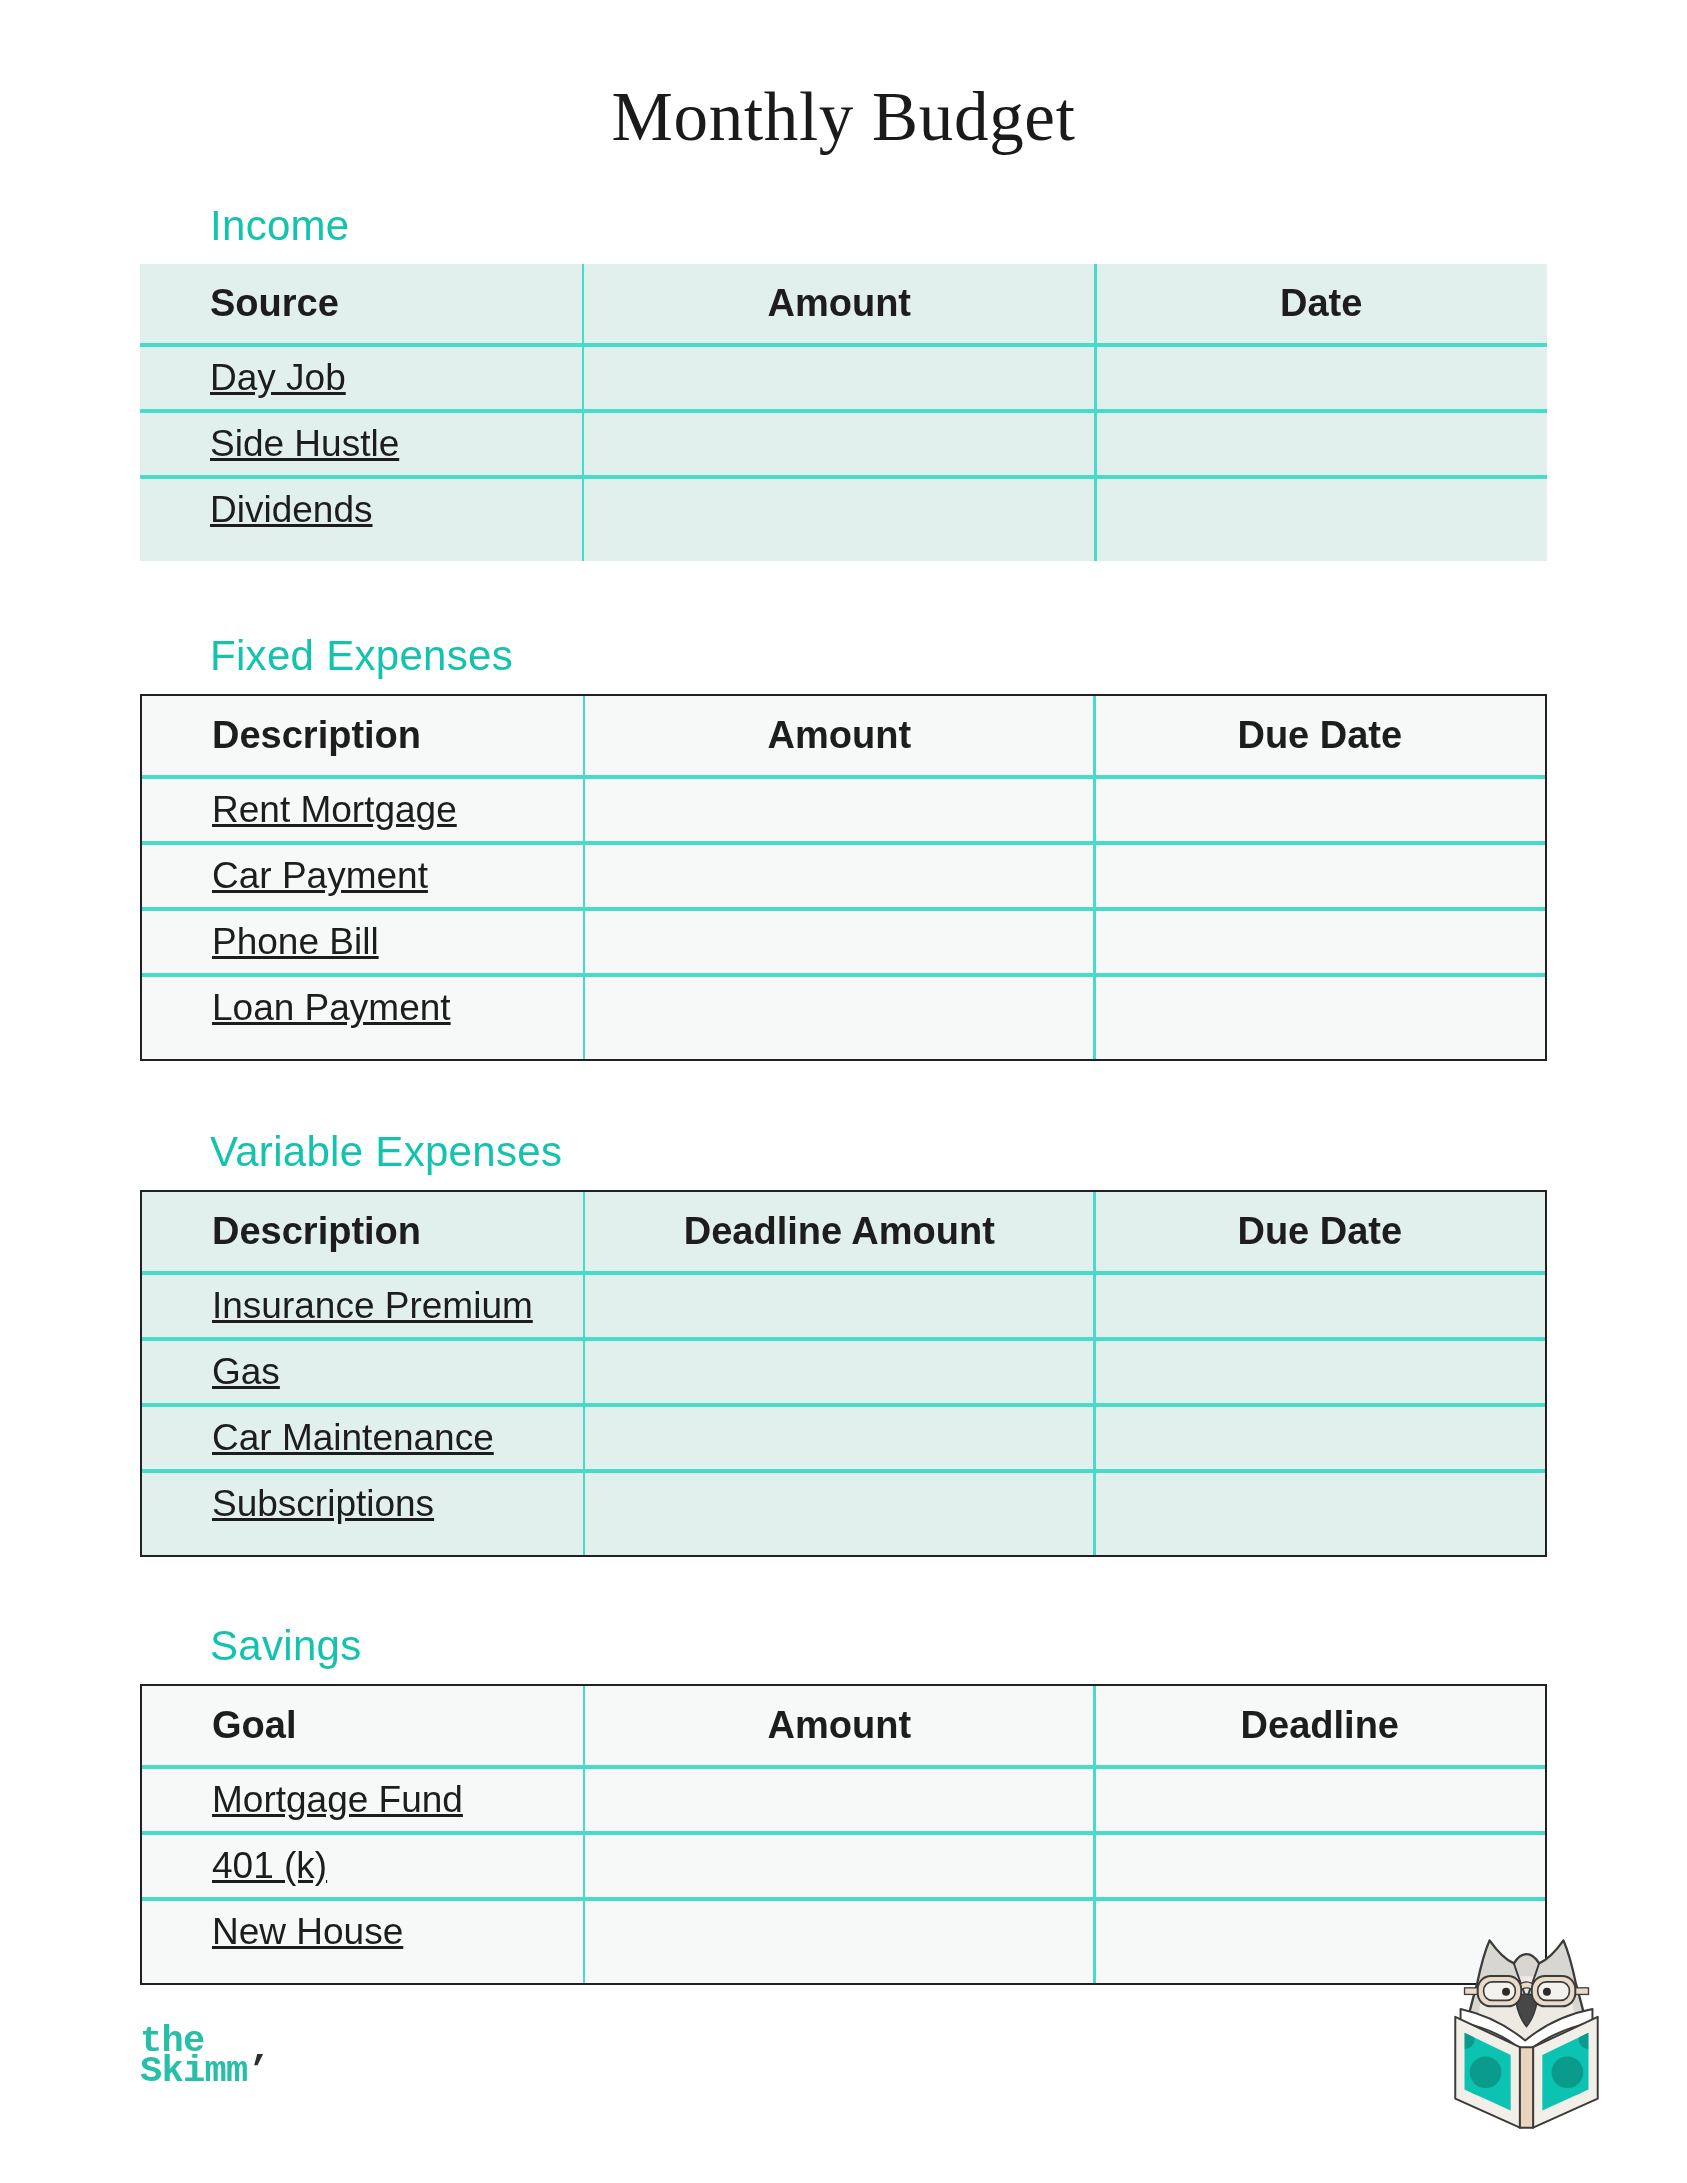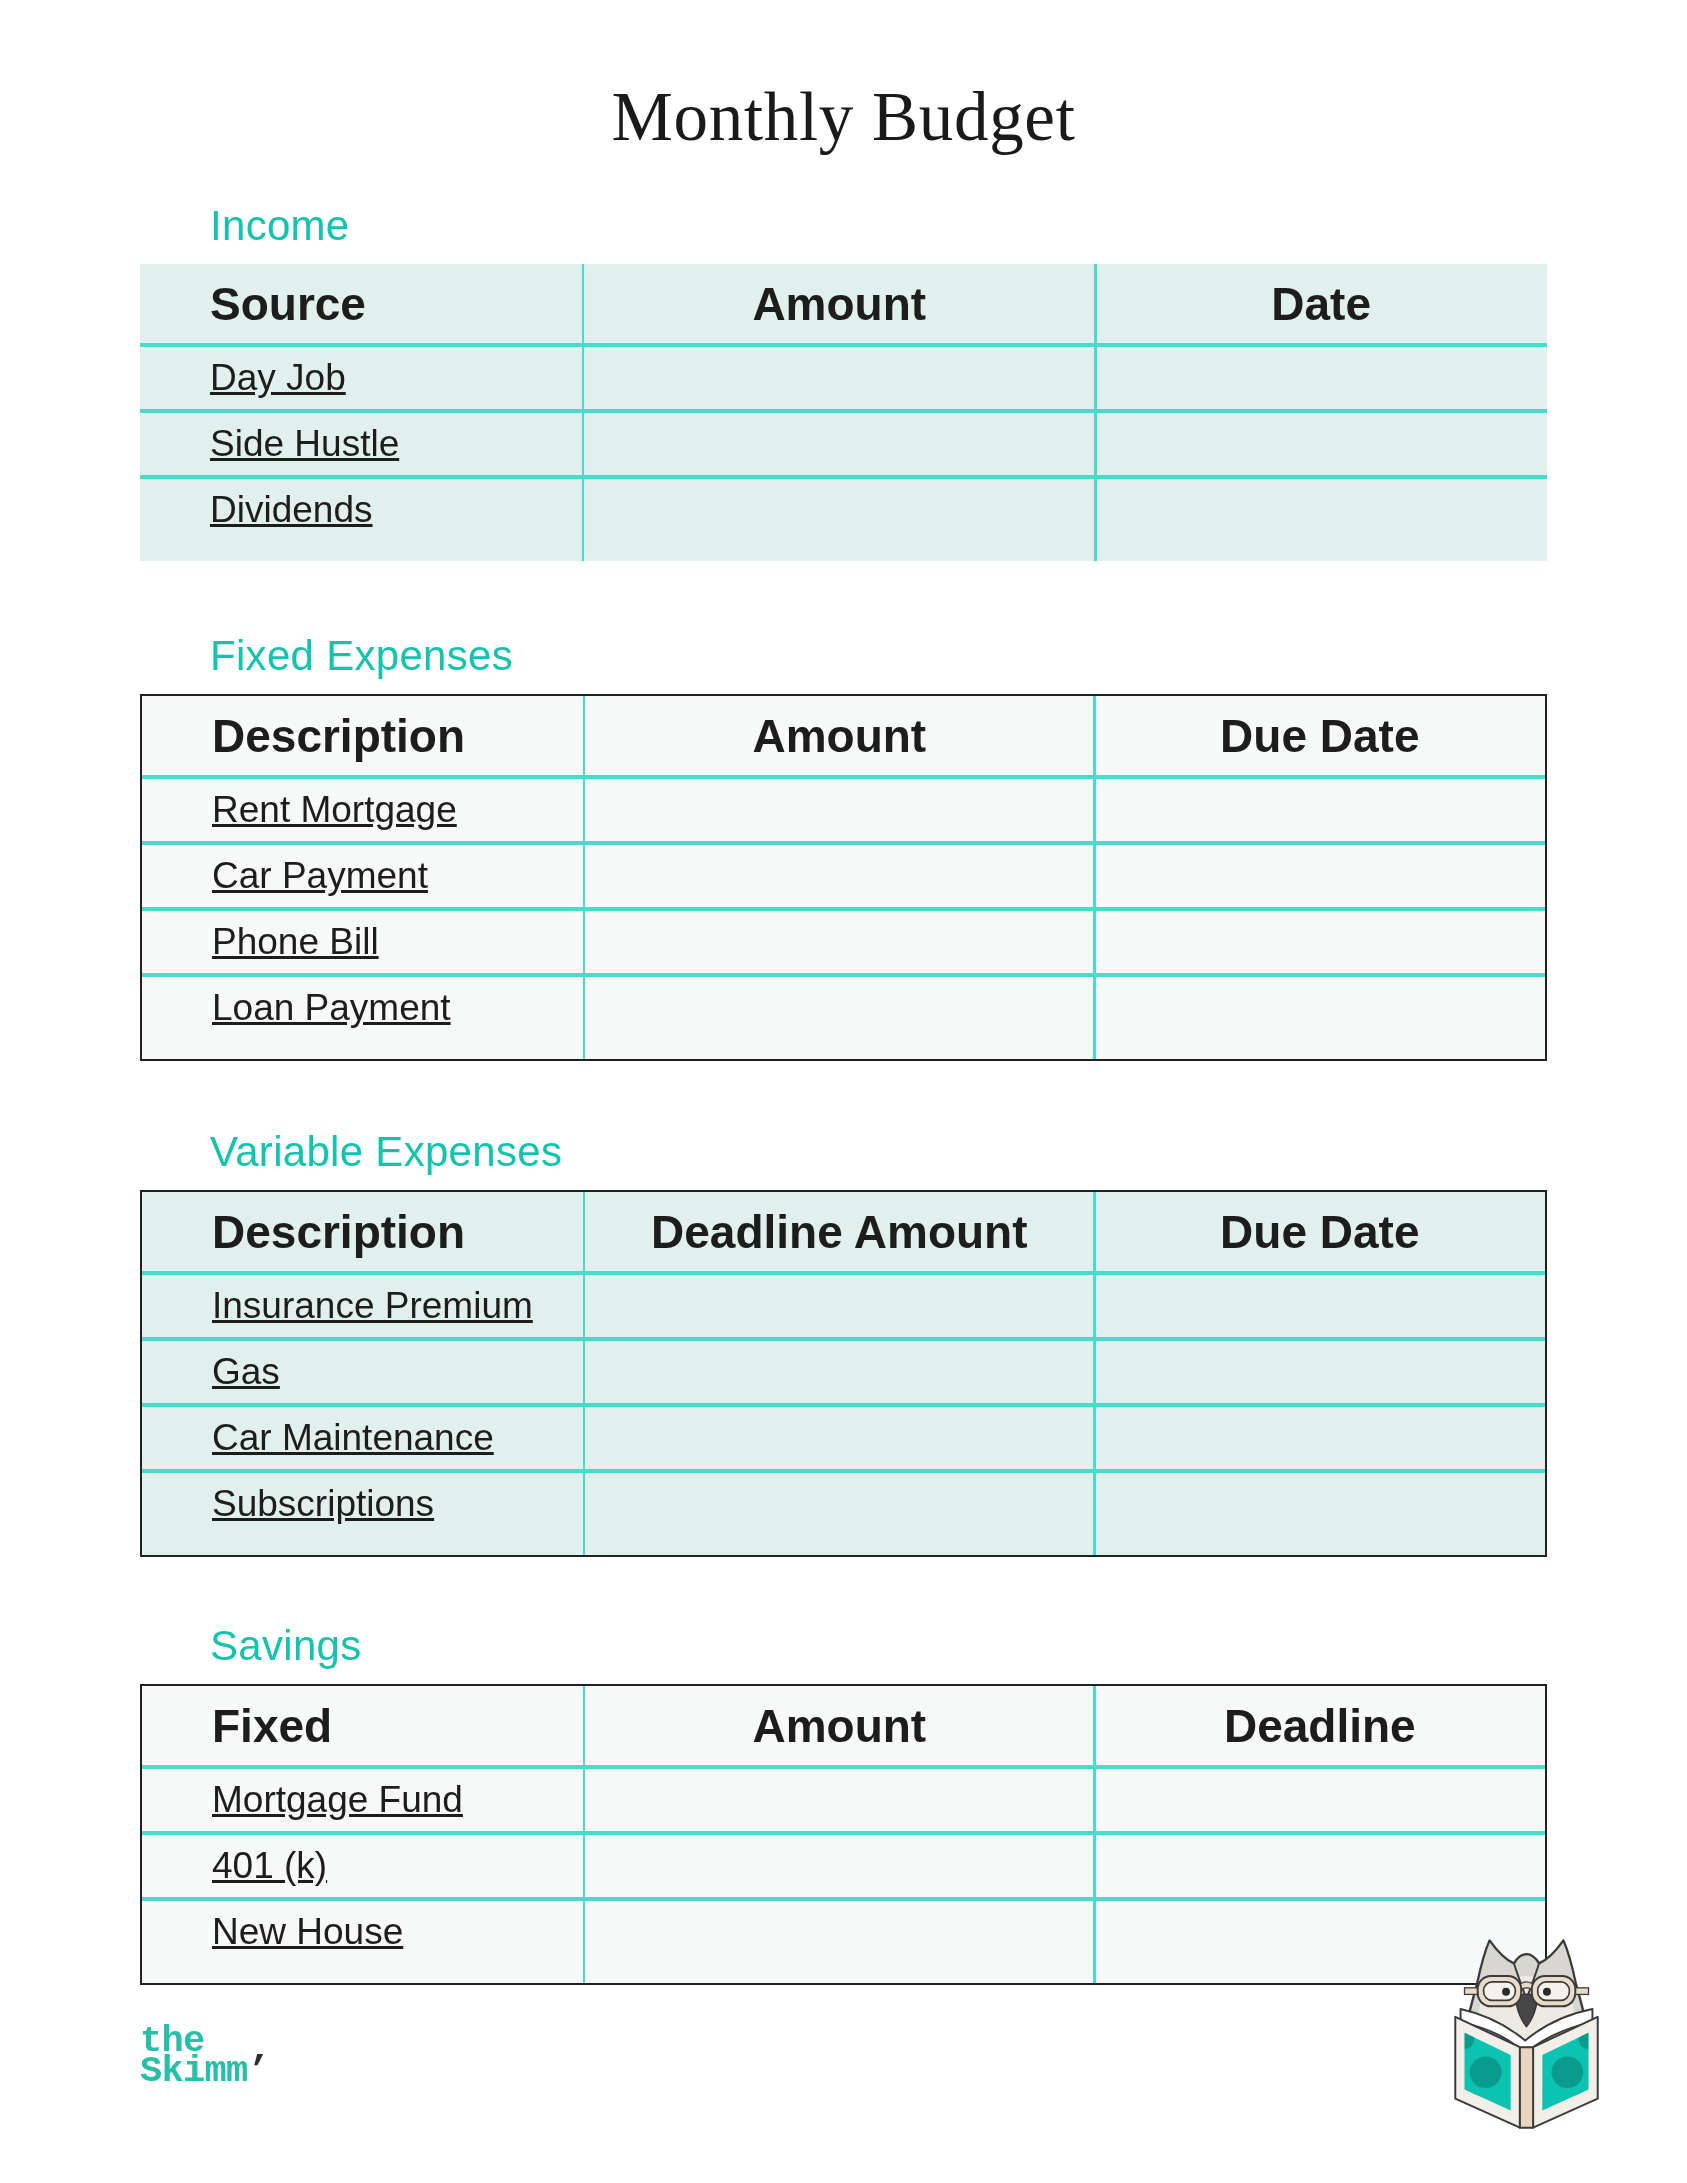--- a/index.html
+++ b/index.html
@@ -37,21 +37,21 @@
   .budget-table.bordered{border:2px solid var(--border-dark);}
   .vline{position:absolute;top:0;bottom:0;width:2.6px;background:var(--line-teal);z-index:1;}
   .vline.v1{left:calc(31.5% - 1.3px);}
   .vline.v2{left:calc(67.9% - 1.3px);}
   .row{
     position:relative;z-index:2;display:grid;
     grid-template-columns:31.5% 36.4% 32.1%;
     box-sizing:border-box;
   }
   .header-row{height:79px;}
-  .header-row .cell{font-weight:bold;font-size:46px;}
+  .header-row .cell{font-weight:bold;font-size:38px;}
   .data-row{height:66px;border-top:4px solid var(--line-teal);font-size:37px;text-decoration:underline;}
   .data-row.last{height:86px;padding-bottom:20px;}
   .cell{display:flex;align-items:center;min-width:0;}
   .cell.c0{justify-content:flex-start;padding-left:70px;}
   .cell.c1,.cell.c2{justify-content:center;}
   .logo{
     position:absolute;left:140px;top:2026px;
     font-family:Liberation Mono, monospace;font-weight:bold;
     font-size:37px;line-height:0.82;letter-spacing:-0.7px;color:var(--logo-teal);
   }
@@ -156,21 +156,21 @@
             <div class="cell c2 empty"></div>
           </div>
         </div>
       </div>
       <div class="section" id="sec-savings">
         <h2 class="heading">Savings</h2>
         <div class="budget-table light bordered">
           <div class="vline v1"></div>
           <div class="vline v2"></div>
           <div class="row header-row">
-            <div class="cell c0">Fixed</div>
+            <div class="cell c0">Goal</div>
             <div class="cell c1">Amount</div>
             <div class="cell c2">Deadline</div>
           </div>
           <div class="row data-row">
             <div class="cell c0">Mortgage Fund</div>
             <div class="cell c1 empty"></div>
             <div class="cell c2 empty"></div>
           </div>
           <div class="row data-row">
             <div class="cell c0">401 (k)</div>

